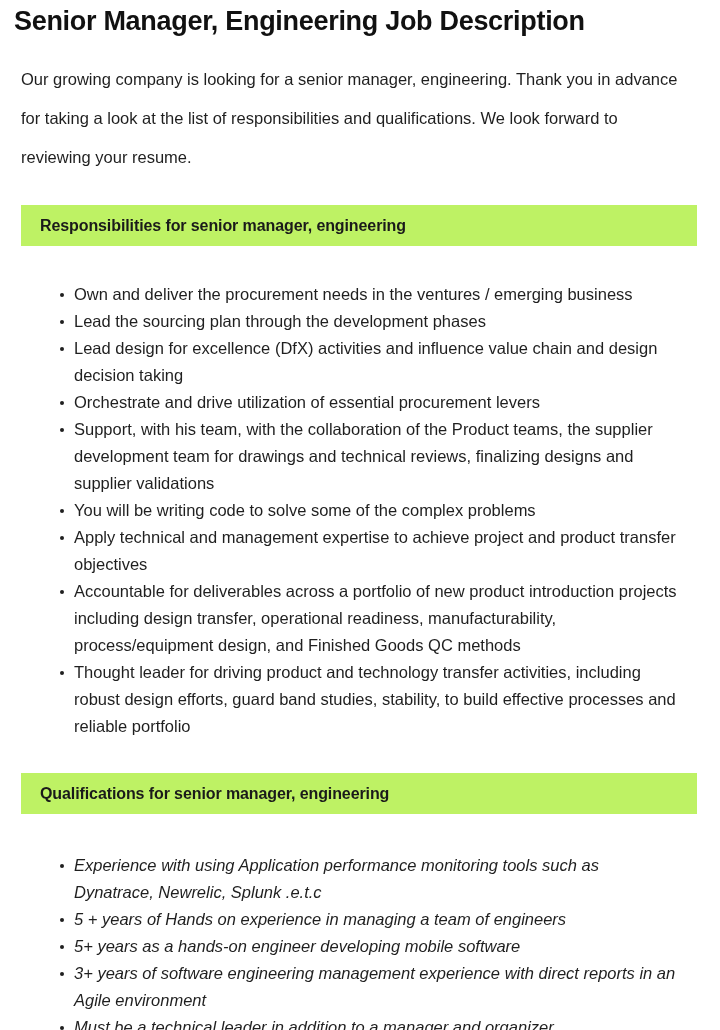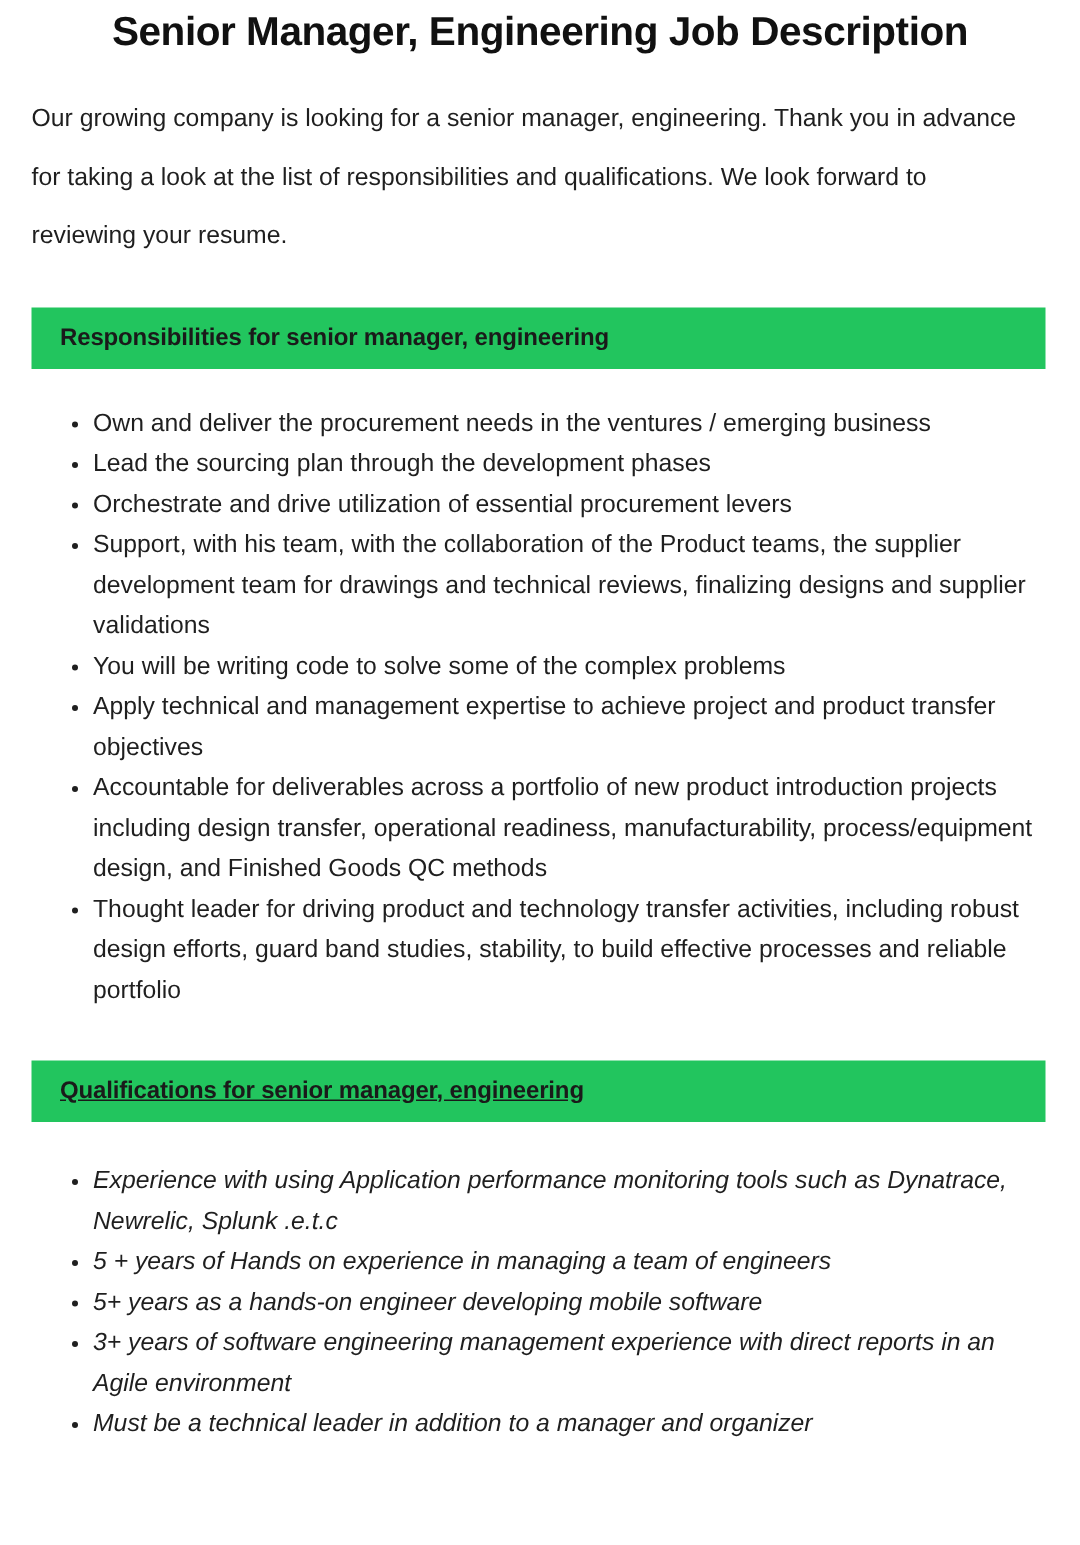--- a/index.html
+++ b/index.html
@@ -23,56 +23,54 @@
   }
   .page-title {
     font-size: 27px;
     font-weight: bold;
     letter-spacing: -0.3px;
     line-height: 34px;
     color: #111111;
     margin: 0;
     padding: 4px 14px 0 14px;
     white-space: nowrap;
-    text-align: center;
   }
   .intro {
     font-size: 16.5px;
     line-height: 39px;
     color: #1f1f1f;
     margin: 0;
     padding: 22px 30px 0 21px;
     max-width: 676px;
   }
   .section {
     margin: 0;
     padding: 0;
   }
   .section-header {
-    background: #22c55e;
+    background: #bef264;
     margin: 0 23px 0 21px;
     padding: 0 0 0 19px;
     height: 41px;
     display: flex;
     align-items: center;
     font-size: 16px;
     font-weight: bold;
     color: #1a1a1a;
     letter-spacing: -0.1px;
   }
   .section-responsibilities .section-header {
     margin-top: 28px;
   }
   .section-qualifications .section-header {
     margin-top: 33px;
-    text-decoration: underline;
   }
   .bullet-list {
     list-style: none;
-    margin: 4px;
+    margin: 16px;
     padding: 0;
   }
   .section-responsibilities .bullet-list {
     padding-top: 19px;
   }
   .section-qualifications .bullet-list {
     padding-top: 22px;
     font-style: italic;
   }
   .bullet-item {
@@ -104,20 +102,21 @@
 
   <h1 class="page-title">Senior Manager, Engineering Job Description</h1>
 
   <p class="intro">Our growing company is looking for a senior manager, engineering. Thank you in advance for taking a look at the list of responsibilities and qualifications. We look forward to reviewing your resume.</p>
 
   <section class="section section-responsibilities">
     <div class="section-header">Responsibilities for senior manager, engineering</div>
     <ul class="bullet-list">
         <li class="bullet-item">Own and deliver the procurement needs in the ventures / emerging business</li>
         <li class="bullet-item">Lead the sourcing plan through the development phases</li>
+        <li class="bullet-item">Lead design for excellence (DfX) activities and influence value chain and design decision taking</li>
         <li class="bullet-item">Orchestrate and drive utilization of essential procurement levers</li>
         <li class="bullet-item">Support, with his team, with the collaboration of the Product teams, the supplier development team for drawings and technical reviews, finalizing designs and supplier validations</li>
         <li class="bullet-item">You will be writing code to solve some of the complex problems</li>
         <li class="bullet-item">Apply technical and management expertise to achieve project and product transfer objectives</li>
         <li class="bullet-item">Accountable for deliverables across a portfolio of new product introduction projects including design transfer, operational readiness, manufacturability, process/equipment design, and Finished Goods QC methods</li>
         <li class="bullet-item">Thought leader for driving product and technology transfer activities, including robust design efforts, guard band studies, stability, to build effective processes and reliable portfolio</li>
       </ul>
   </section>
 
   <section class="section section-qualifications">

